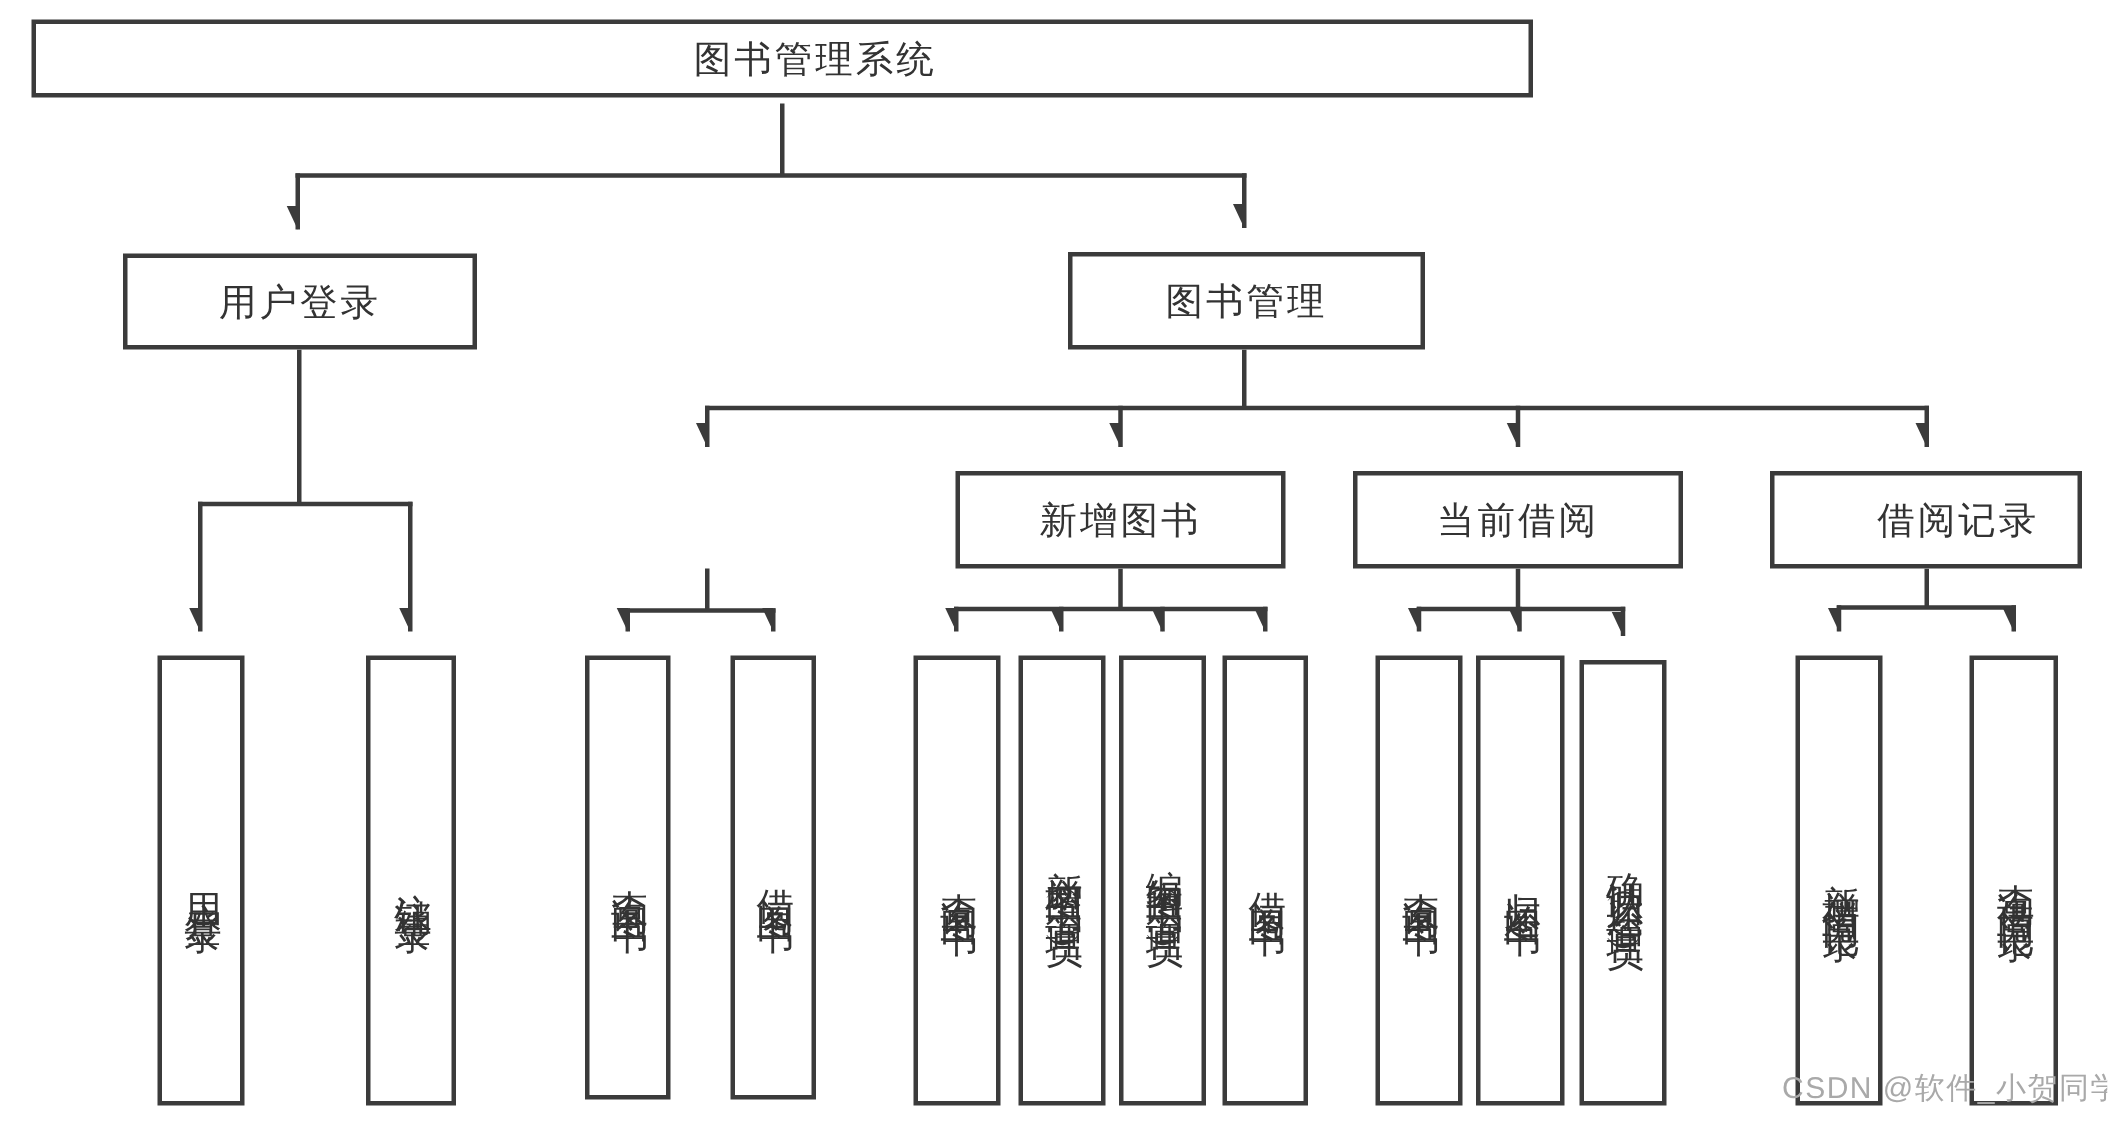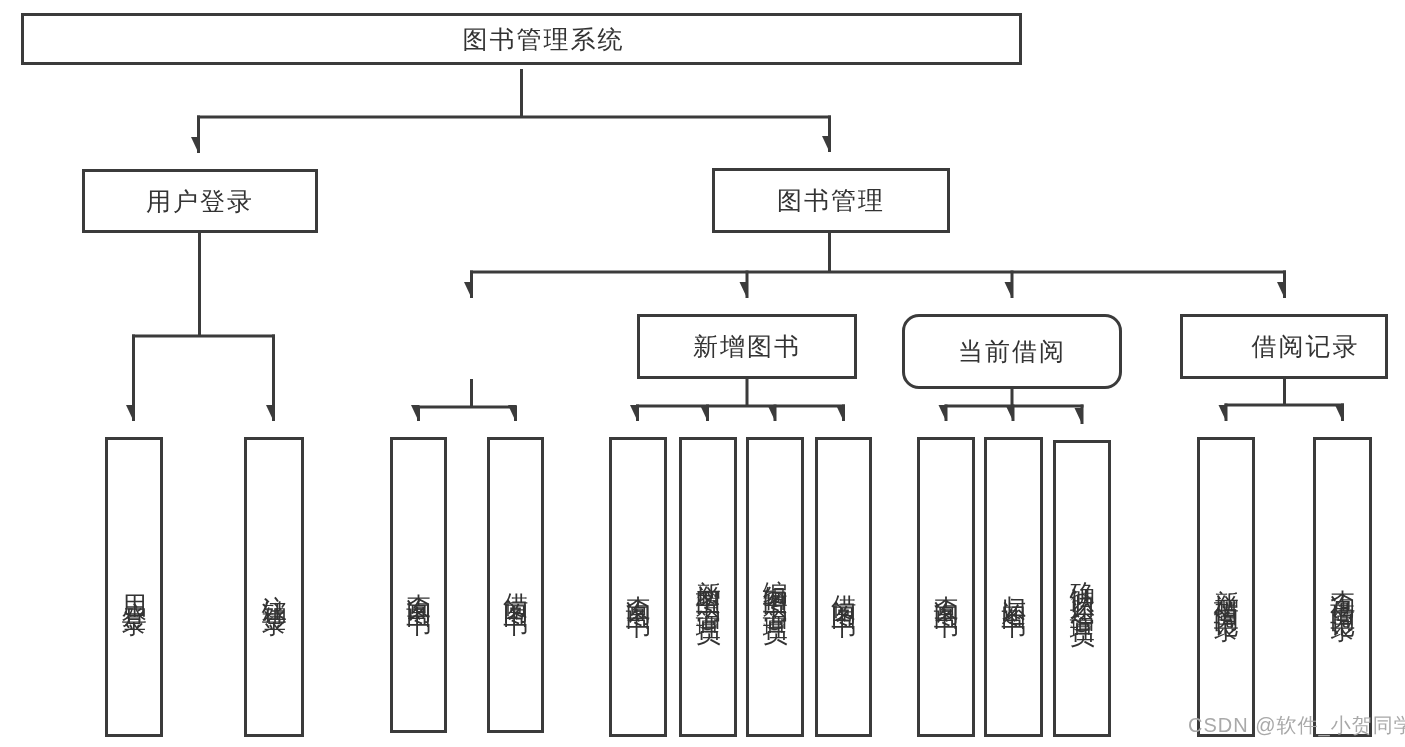--- a/index.html
+++ b/index.html
@@ -81,21 +81,21 @@
   <div class="hnode" style="left:82px;top:169px;width:236px;height:64px;">
     <span>用户登录</span>
   </div>
   <div class="hnode" style="left:712px;top:168px;width:238px;height:65px;">
     <span>图书管理</span>
   </div>
 
   <div class="hnode" style="left:637px;top:314px;width:220px;height:65px;">
     <span>新增图书</span>
   </div>
-  <div class="hnode" style="left:902px;top:314px;width:220px;height:75px;border-radius:17px;">
+  <div class="hnode" style="left:902px;top:314px;width:220px;height:65px;">
     <span>当前借阅</span>
   </div>
   <div class="hnode" style="left:1180px;top:314px;width:208px;height:65px;padding-left:43px;">
     <span>借阅记录</span>
   </div>
 
   <div class="vnode" style="left:105px;top:437px;width:58px;height:300px;">
     <span>用户登录</span>
   </div>
   <div class="vnode" style="left:244px;top:437px;width:60px;height:300px;">

